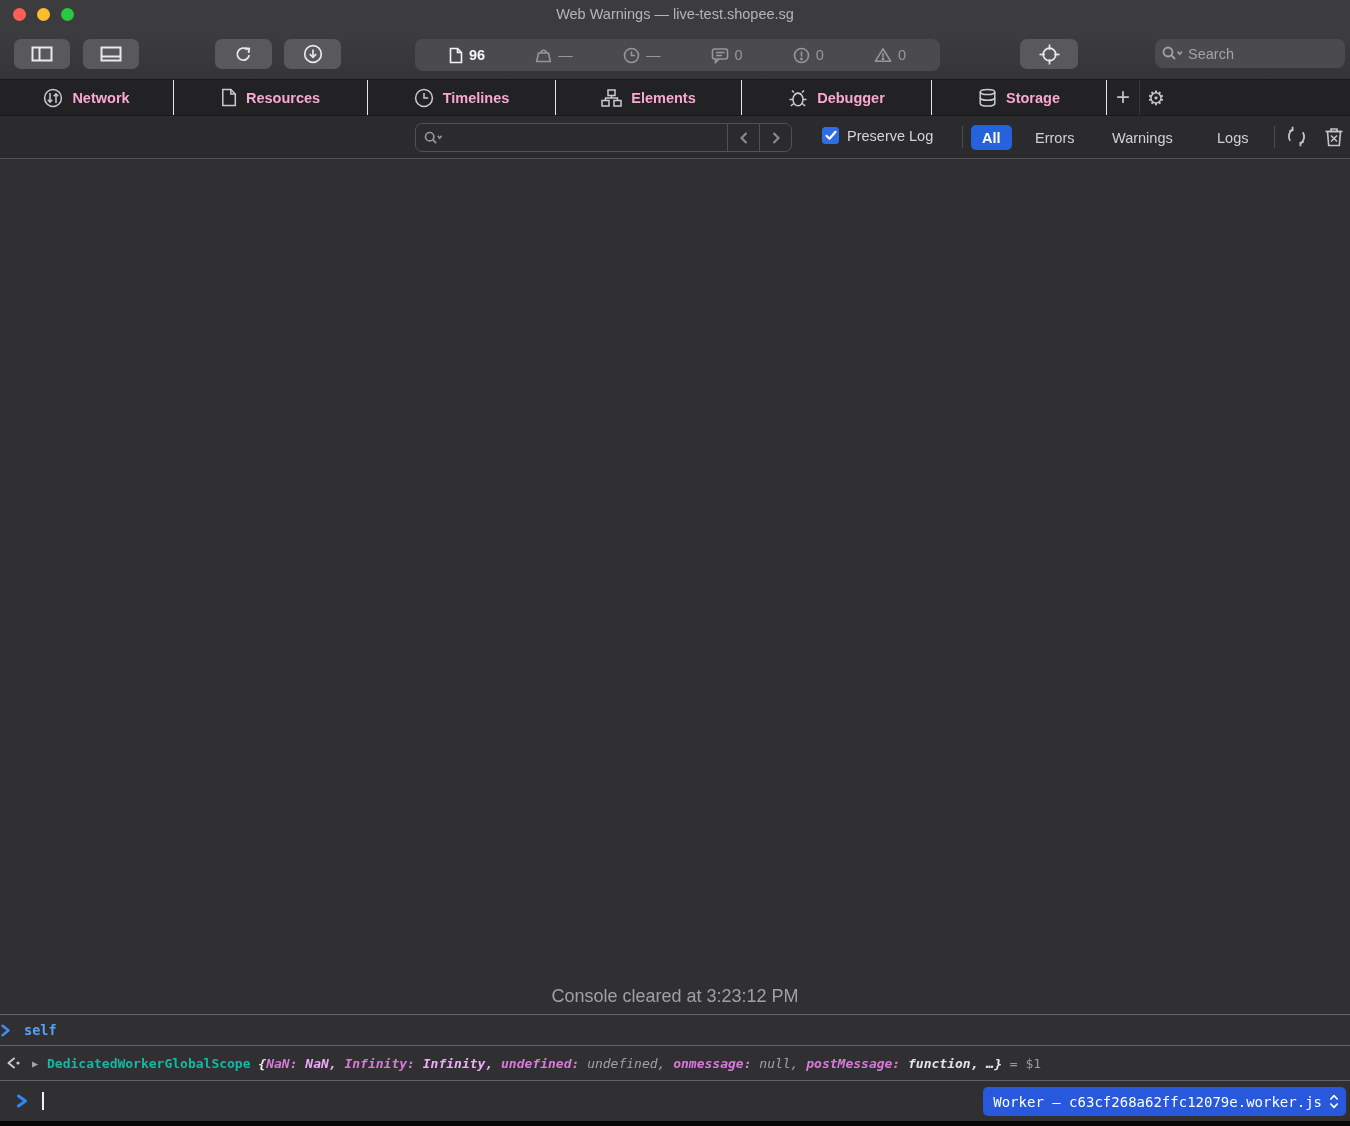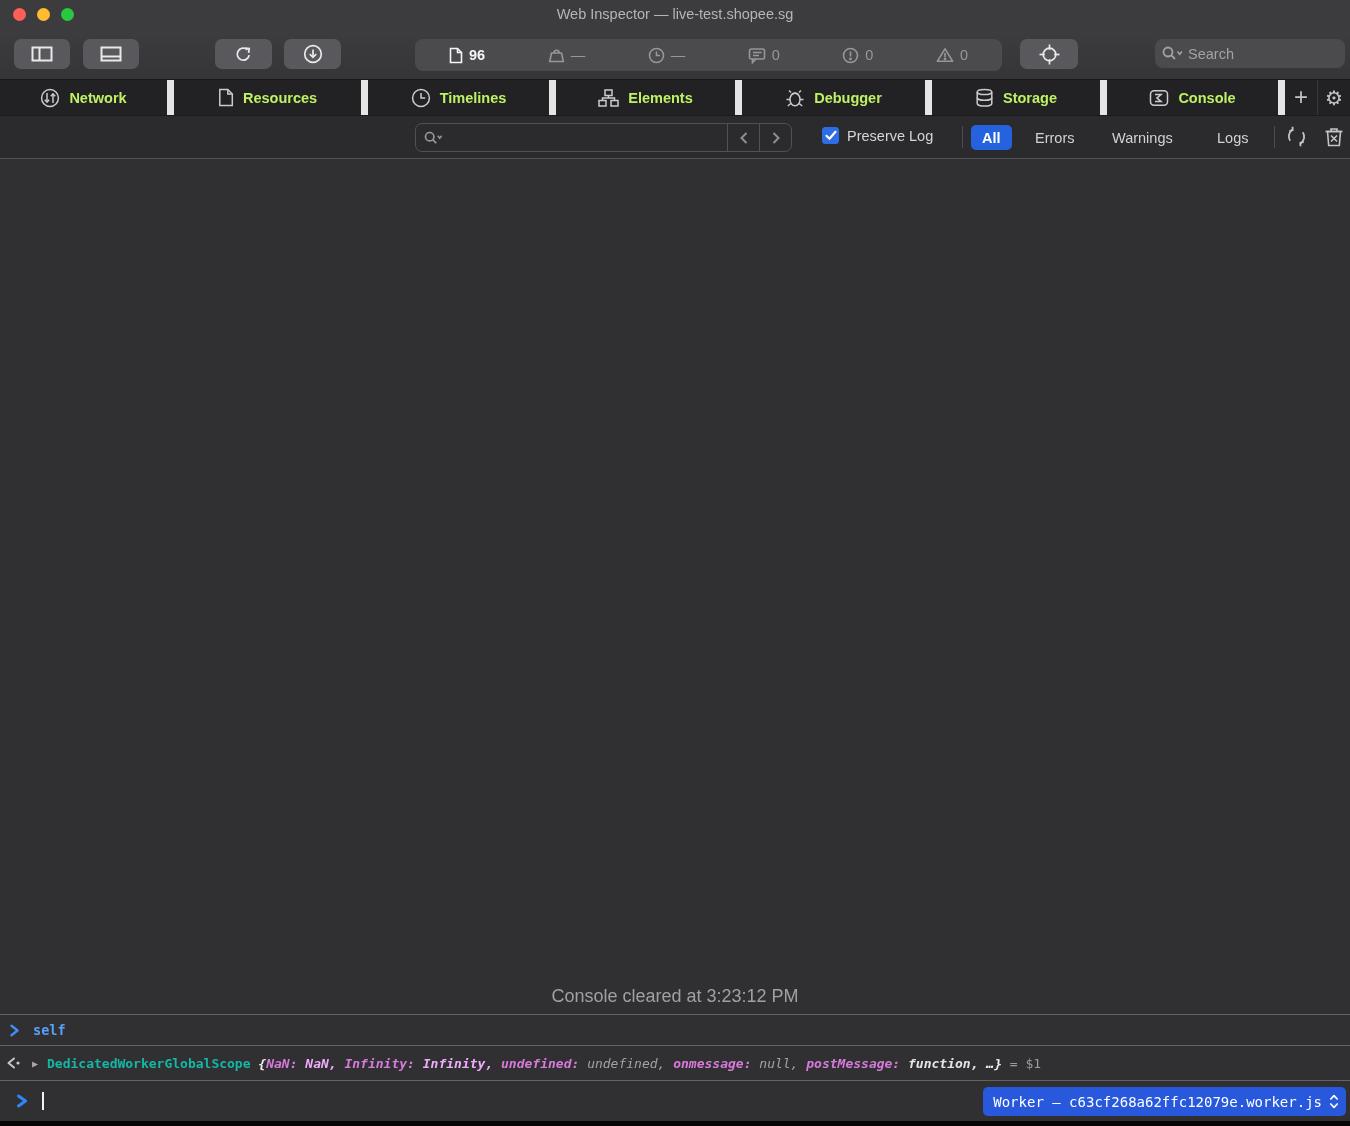--- a/index.html
+++ b/index.html
@@ -14,36 +14,36 @@
   .light { width:13px; height:13px; border-radius:50%; }
   .light.red { background:#ff5f57; } .light.yellow { background:#febc2e; } .light.green { background:#28c840; }
   .win-title { color:#b5b5b8; font-size:14.5px; }
 
   
   .toolbar { height:52px; background:linear-gradient(#3d3d3f,#353537); position:relative;
     border-bottom:1px solid #1a1a1b; flex:none; }
   .tbtn { position:absolute; top:11px; height:30px; background:#59595d; border-radius:7px;
     display:flex; align-items:center; justify-content:center; color:#e9e9eb; cursor:default; }
   .tbtn svg { display:block; }
-  .counter-pill { position:absolute; left:415px; top:11px; width:587px; height:30px;
+  .counter-pill { position:absolute; left:415px; top:11px; width:525px; height:30px;
     background:#4b4b4e; border-radius:8px; display:flex; align-items:center;
     padding:16px 34px; gap:0; justify-content:space-between; }
   .citem { display:flex; align-items:center; gap:6px; color:#97979a; font-size:14.5px; }
   .citem svg { display:block; }
   .citem.bright { color:#f5f5f7; font-weight:600; }
   .tsearch { position:absolute; left:1155px; top:11px; width:190px; height:29px;
     background:#4b4b4e; border-radius:8px; display:flex; align-items:center; padding:0 7px; gap:4px; color:#a3a3a6; }
   .tsearch input { background:transparent; border:none; outline:none; color:#d6d6d9;
     font-size:14.5px; width:120px; font-family:"Liberation Sans",sans-serif; }
   .tsearch input::placeholder { color:#a3a3a6; }
 
   
   .tabbar { height:36px; background:#222224; display:flex; border-bottom:1px solid #1b1b1c; flex:none; }
   .tab { display:flex; align-items:center; justify-content:center; gap:9px;
-    color:#bef264; font-size:14.5px; font-weight:600; border-right:7px solid #e5e5e5; cursor:default; }
+    color:#f9a8d4; font-size:14.5px; font-weight:600; border-right:1px solid #e5e5e5; cursor:default; }
   .tab svg { color:#cbcbce; display:block; }
   .tab-extra { display:flex; align-items:center; justify-content:center; color:#c4c4c7;
     border-right:1px solid #38383a; cursor:default; }
   .plus-glyph { font-size:24px; font-weight:300; line-height:1; margin-top:-2px; }
   .gear-glyph { font-size:20px; line-height:1; }
 
   
   .filterbar { height:43px; background:#2b2b2d; position:relative; border-bottom:1px solid #515154; flex:none;padding-left:13px; }
   .fsearch { position:absolute; left:415px; top:7px; width:377px; height:29px;
     border:1px solid #515154; border-radius:7px; display:flex; align-items:center; color:#98989b; }
@@ -61,21 +61,21 @@
     padding:0 11px; color:#d2d2d5; font-size:14.5px; border-radius:5px; cursor:default; }
   .scope.selected { background:#2563de; color:#ffffff; font-weight:600; }
   .ficon { position:absolute; top:9px; color:#c3c3c6; cursor:default; }
 
   
   .content { flex:1; background:#303032; display:flex; flex-direction:column; min-height:0; }
   .spacer { flex:1; }
   .mono { font-family:"DejaVu Sans Mono", monospace; }
   .cleared-row { height:37px; flex:none; display:flex; align-items:center; justify-content:center;
     color:#9fa0a3; font-size:18px; border-bottom:1px solid #636366; }
-  .cmd-row { height:31px; flex:none; display:flex; align-items:center; padding-left:9px;
+  .cmd-row { height:31px; flex:none; display:flex; align-items:center; 
     border-bottom:1px solid #636366; font-size:13.5px; }
   .cmd-text { color:#57a1f6; font-weight:bold; margin-left:13px; }
   .result-row { height:35px; flex:none; display:flex; align-items:center; padding-left:5px;
     border-bottom:1px solid #636366; font-size:13px; }
   .disclosure { color:#a6a6a9; font-size:10px; margin:0 9px 0 10px; cursor:default; }
   .result-text { white-space:pre; }
   .tok-name { color:#14b8a6; font-weight:bold; }
   .tok-brace { color:#ededef; font-weight:bold; font-style:italic; }
   .tok-key { color:#d87adb; font-weight:bold; font-style:italic; }
   .tok-num { color:#f0abfc; font-weight:bold; font-style:italic; }
@@ -94,21 +94,21 @@
 <body>
 
 <div class="window">
 
   <div class="titlebar">
     <div class="traffic">
       <div class="light red"></div>
       <div class="light yellow"></div>
       <div class="light green"></div>
     </div>
-    <div class="win-title">Web Inspector — live-test.shopee.sg</div>
+    <div class="win-title">Web Warnings — live-test.shopee.sg</div>
   </div>
 
   <div class="toolbar">
     <div class="tbtn" style="left:14px;width:56px;">
       <svg width="22" height="16" viewBox="0 0 22 16" fill="none" stroke="currentColor" stroke-width="2">
           <rect x="1.5" y="1.5" width="19" height="13"></rect>
           <line x1="8.5" y1="1.5" x2="8.5" y2="14.5"></line>
         </svg>
     </div>
     <div class="tbtn" style="left:83px;width:56px;">
@@ -244,27 +244,20 @@
       <span>Debugger</span>
     </div>
     <div class="tab" style="width:175px;">
       <svg width="19" height="20" viewBox="0 0 19 20" fill="none" stroke="currentColor" stroke-width="1.5">
           <ellipse cx="9.5" cy="4" rx="7.3" ry="2.6"></ellipse>
           <path d="M2.2 4 v11.5 a7.3 2.6 0 0 0 14.6 0 V4"></path>
           <path d="M2.2 9.7 a7.3 2.6 0 0 0 14.6 0"></path>
         </svg>
       <span>Storage</span>
     </div>
-    <div class="tab" style="width:178px;">
-      <svg width="20" height="18" viewBox="0 0 20 18" fill="none" stroke="currentColor" stroke-width="1.5">
-          <rect x="1.5" y="1.8" width="17" height="14.4" rx="3.5"></rect>
-          <path d="M6 5.5 h6 l-4 3.5 4 3.5 h-6" stroke-width="1.6"></path>
-        </svg>
-      <span>Console</span>
-    </div>
     <div class="tab-extra" style="width:33px;">
       <span class="plus-glyph">+</span>
     </div>
     <div class="tab-extra" style="width:32px;border-right:none;">
       <span class="gear-glyph">⚙</span>
     </div>
   </div>
 
   <div class="filterbar">
     <div class="fsearch">

